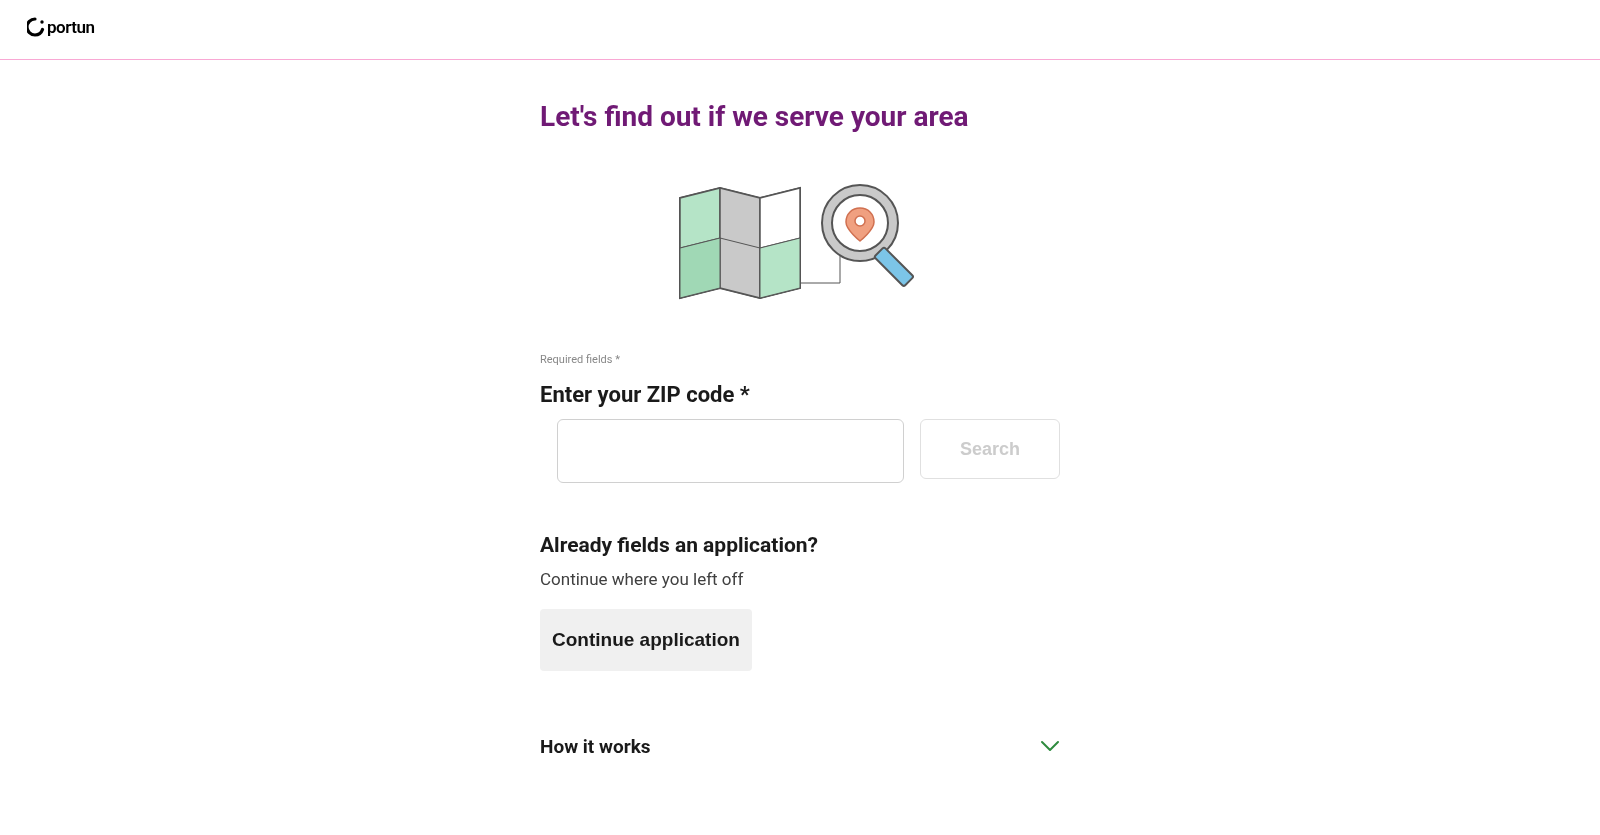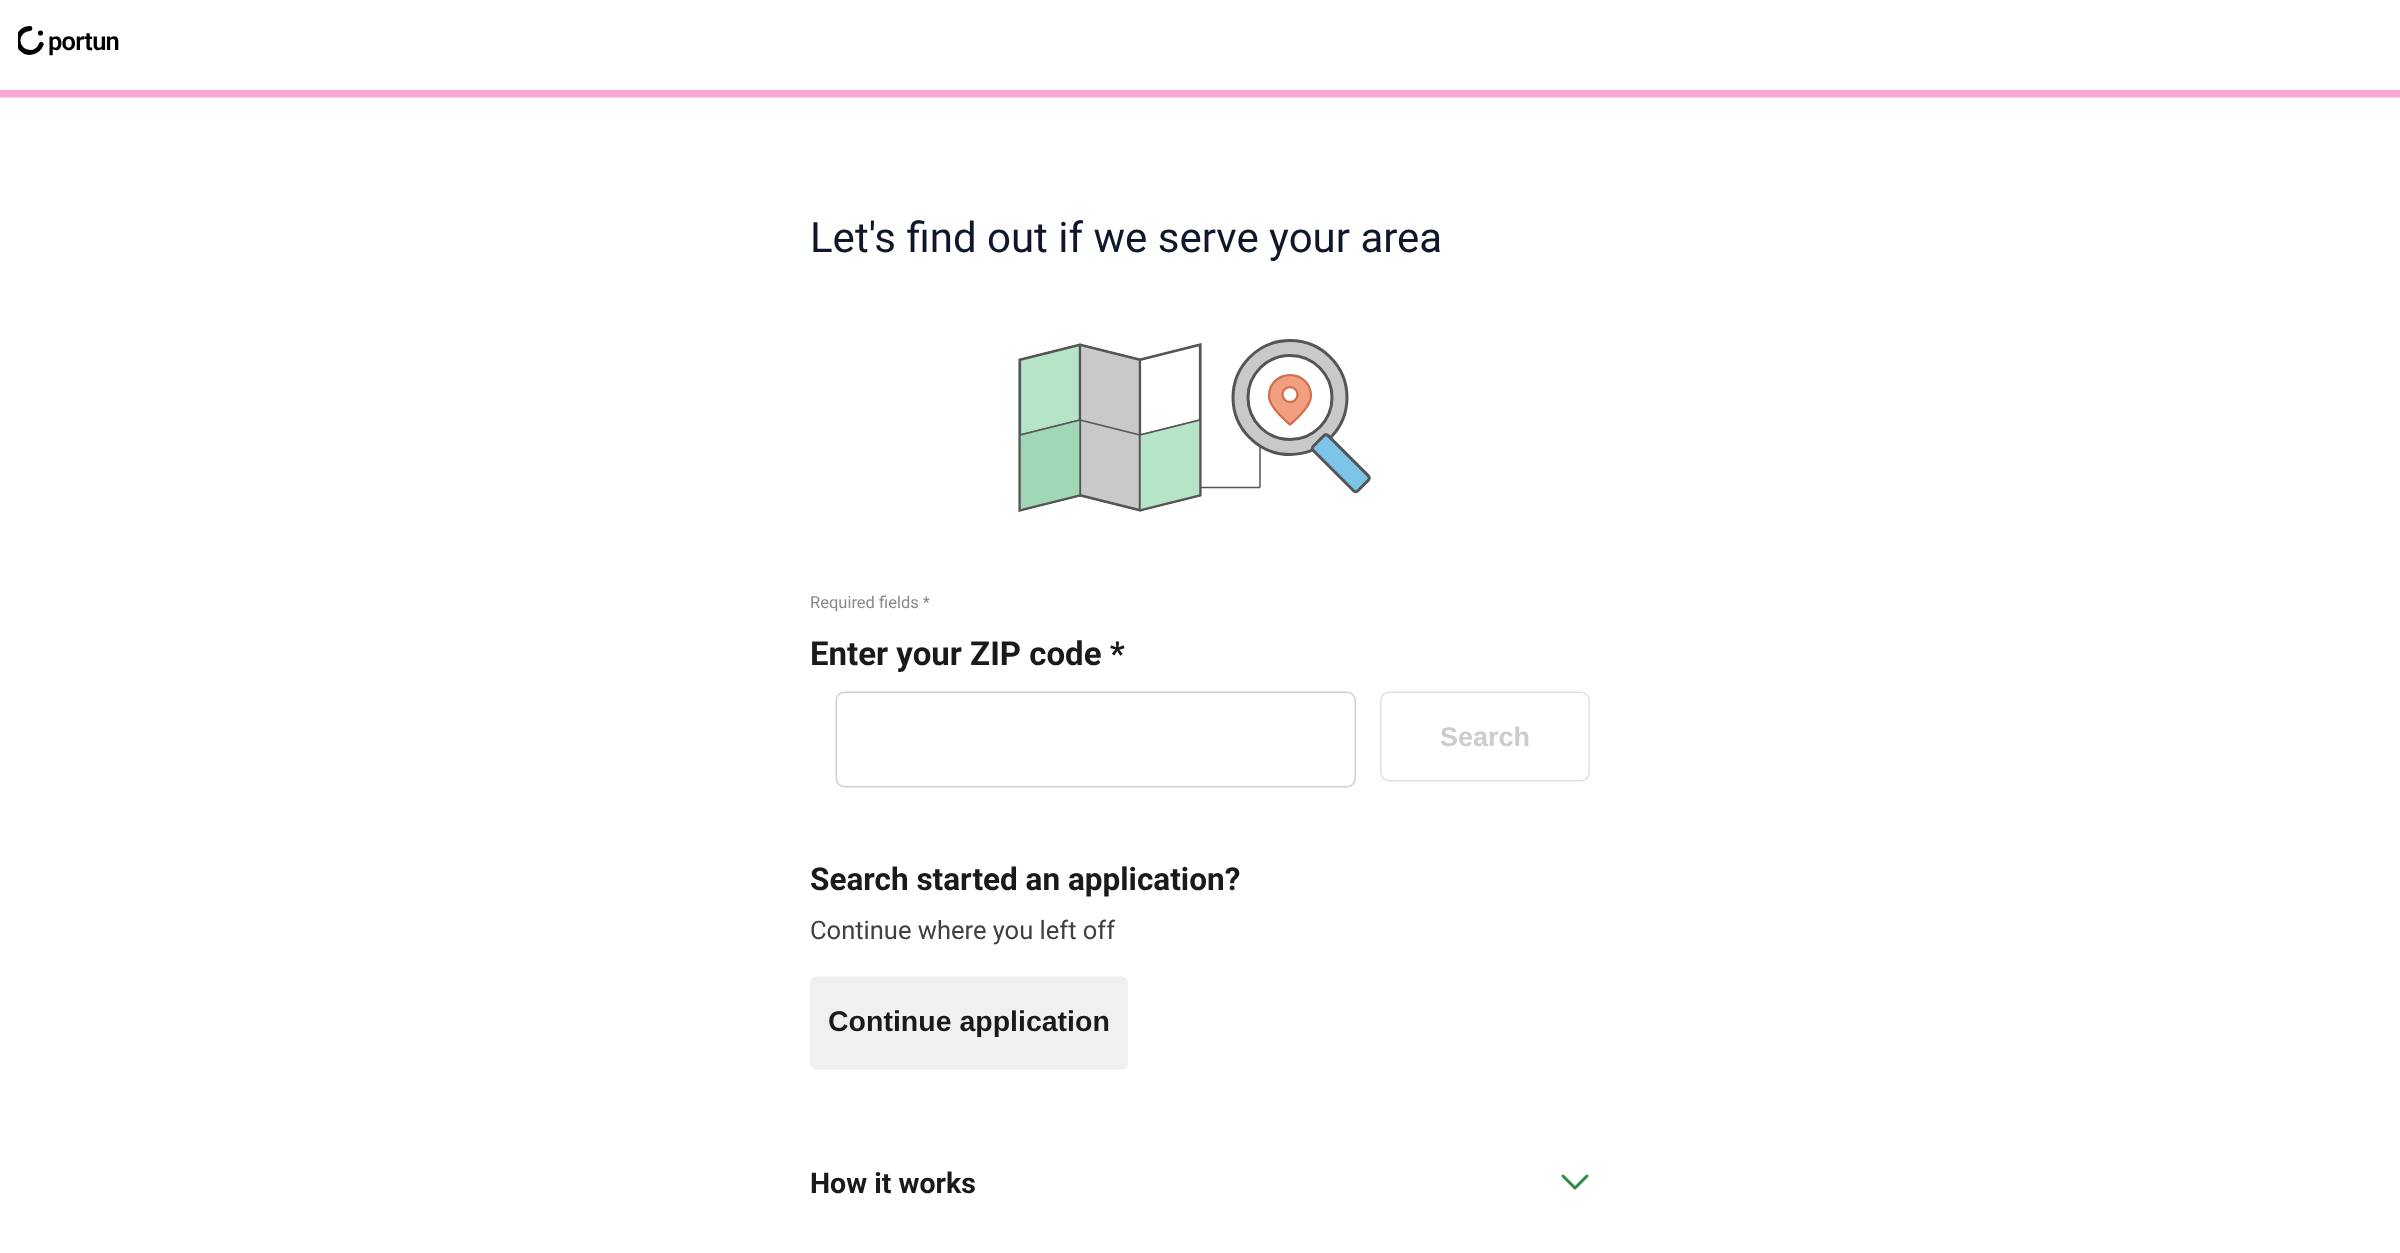--- a/index.html
+++ b/index.html
@@ -6,40 +6,39 @@
       margin: 0;
       padding: 0;
       box-sizing: border-box;
     }
     body {
       font-family: -apple-system, BlinkMacSystemFont, "Segoe UI", Roboto, Helvetica, Arial, sans-serif;
       background: #fff;
       color: #1a1a1a;
     }
     .header {
-      padding: 16px 12px;
-      border-bottom: 5px solid #f9a8d4;
+      padding: 16px 27px;
+      border-bottom: 1px solid #f9a8d4;
     }
     .logo {
       font-size: 22px;
       font-weight: 700;
       letter-spacing: -0.5px;
       color: #000;
     }
     .main {
       max-width: 560px;
       margin: 0 auto;
       padding: 40px 20px 20px 20px;
     }
     .page-title {
       font-size: 28px;
-      font-weight: 400;
-      color: #0f172a;
+      font-weight: 700;
+      color: #701a75;
       margin-bottom: 40px;
-      margin-top: 37px;
     }
     .illustration {
       display: flex;
       justify-content: center;
       margin-bottom: 40px;
     }
     .required-note {
       color: #888;
       font-size: 11px;
       margin-bottom: 16px;
@@ -161,21 +160,21 @@
 
   <div class="required-note">Required fields *</div>
 
   <div class="field-label">Enter your ZIP code *</div>
 
   <div class="input-row">
     <input type="text" class="zip-input" value="" style="">
     <button class="search-button">Search</button>
   </div>
 
-  <div class="section-title">Search started an application?</div>
+  <div class="section-title">Already fields an application?</div>
   <div class="section-subtitle">Continue where you left off</div>
 
   <button class="continue-button">Continue application</button>
 
   <div class="accordion">
     <span class="accordion-title">How it works</span>
     <span class="chevron">
       <svg width="20" height="12" viewBox="0 0 20 12">
         <path d="M2 2 L10 10 L18 2" stroke="#2e8b3e" stroke-width="2" fill="none" stroke-linecap="round" stroke-linejoin="round"></path>
       </svg>

